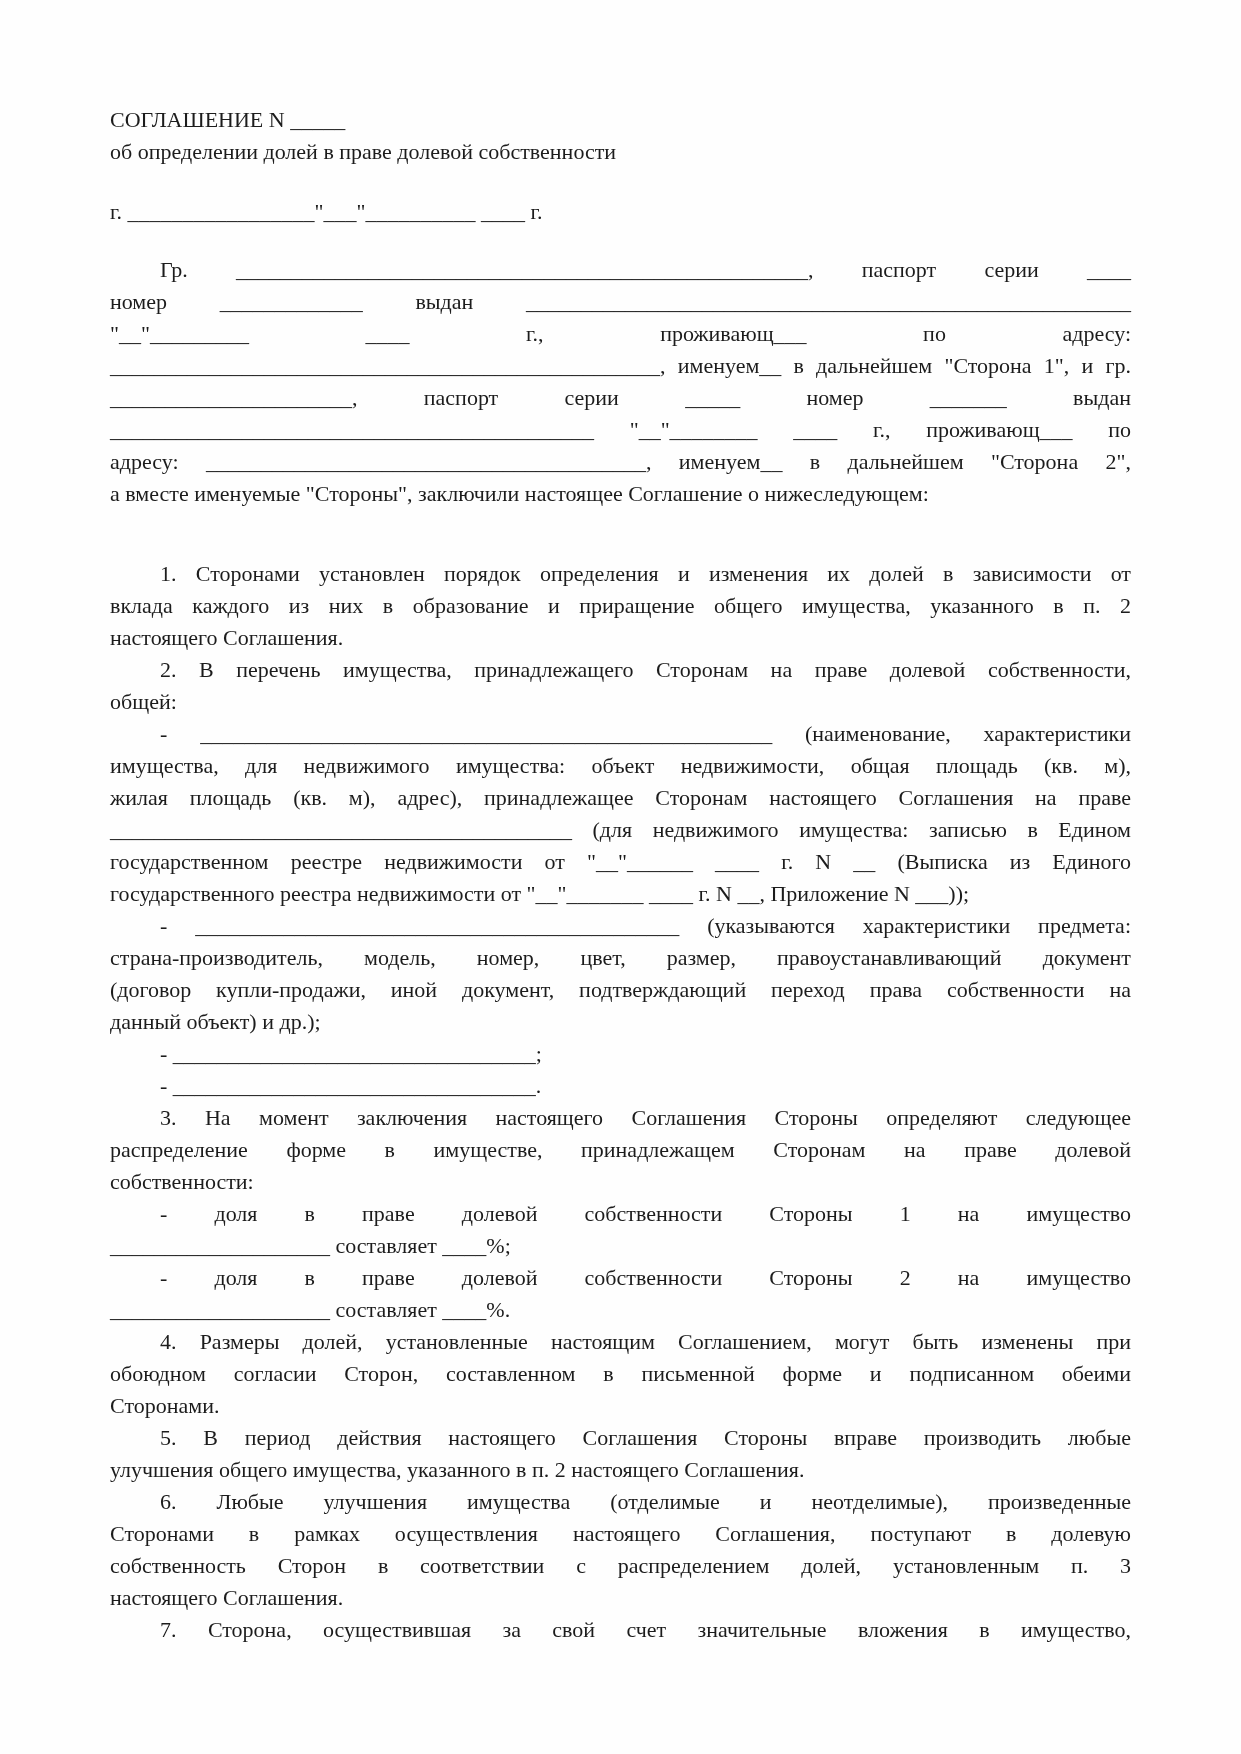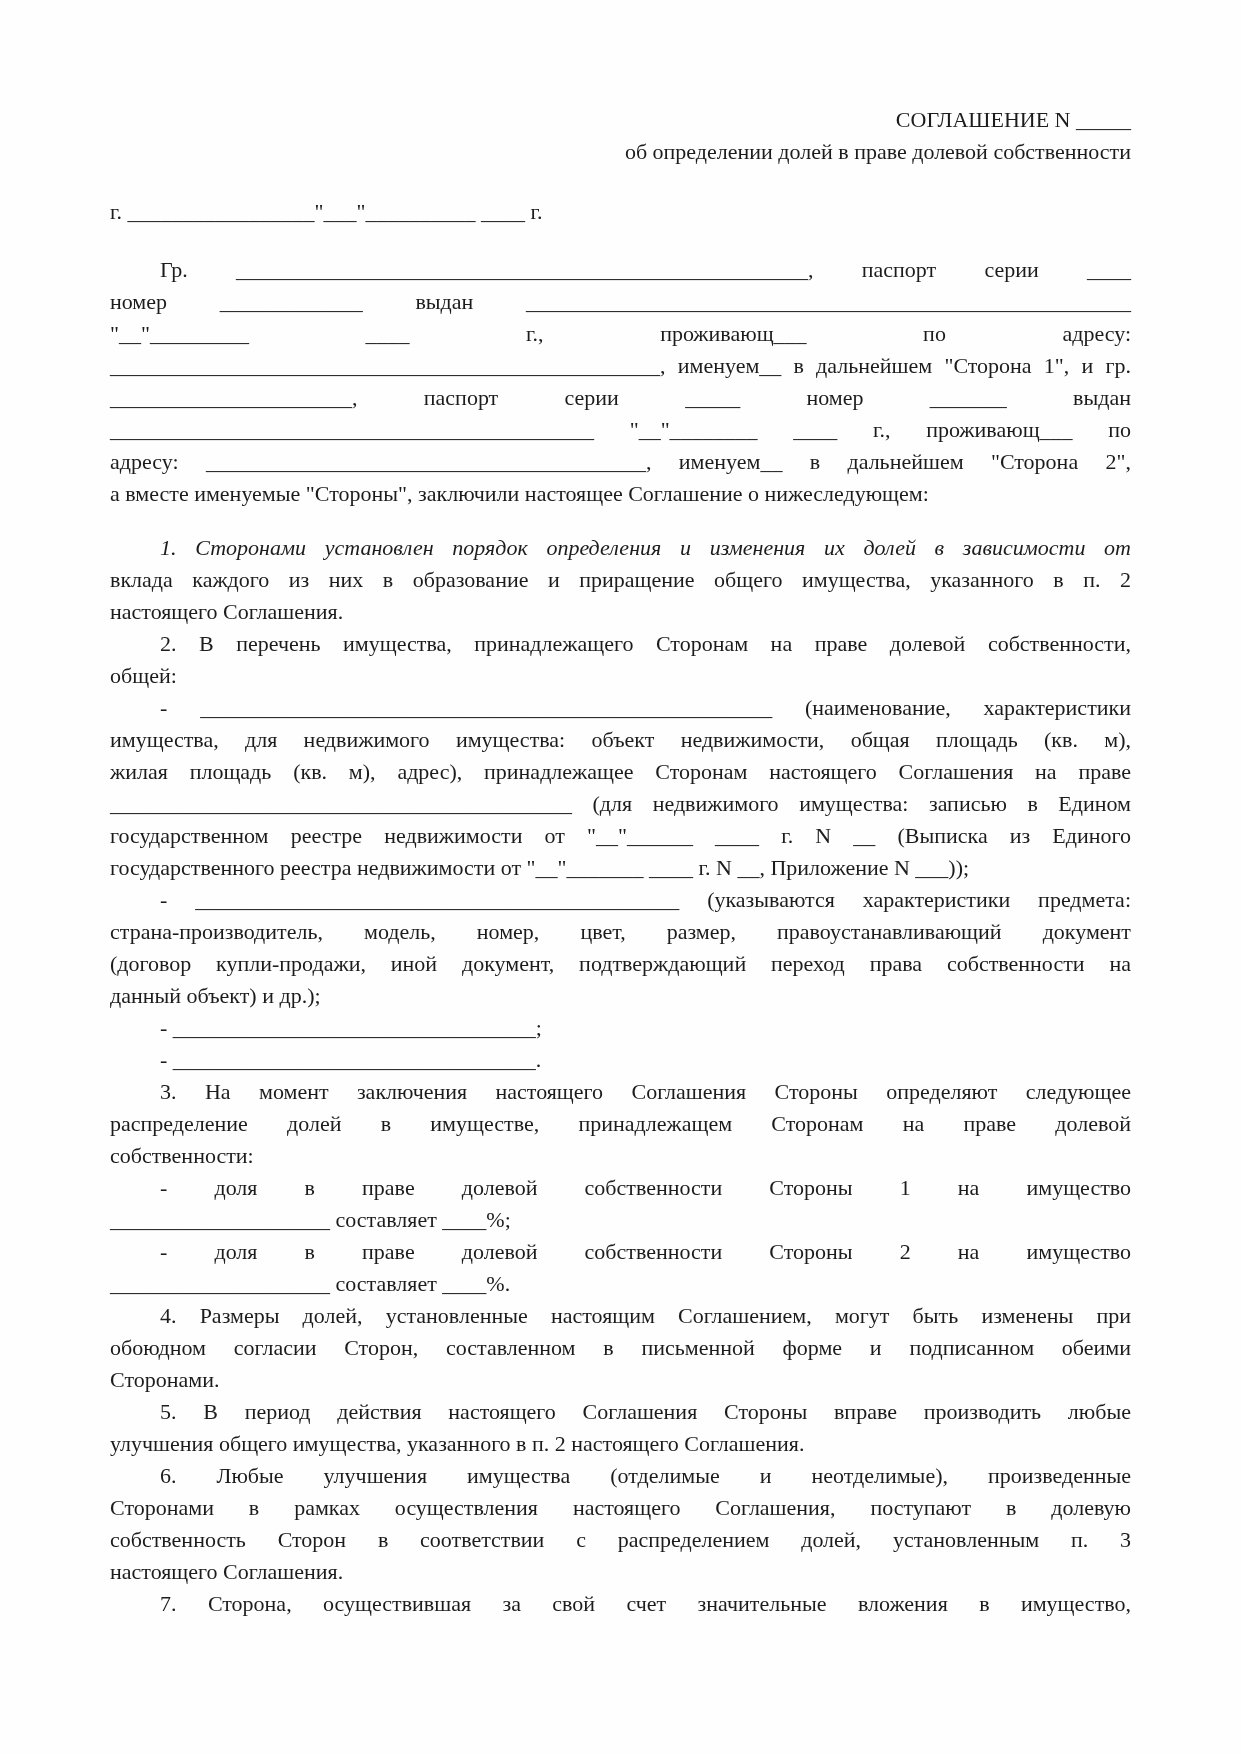--- a/index.html
+++ b/index.html
@@ -15,21 +15,21 @@
     background: #fefefe;
     box-sizing: border-box;
     padding: 104px 110px 0 110px;
     font-family: "Liberation Serif", "DejaVu Serif", serif;
     font-size: 22px;
     line-height: 32px;
     color: #1c1c1c;
     overflow: hidden;
   }
   .title-line {
-    text-align: right;
+    text-align: left;
   }
   .date-row {
     display: flex;
     justify-content: flex-start;
     margin-top: 28px;
     margin-bottom: 26px;
   }
   .body-lines {
     width: 100%;
   }
@@ -38,22 +38,21 @@
     min-height: 32px;
   }
   .line.fill {
     text-align: justify;
     text-align-last: justify;
   }
   .line.ind {
     text-indent: 50px;
   }
   .line.gap {
-    margin-top: 22px;
-    font-style: italic;
+    margin-top: 48px;
   }
 </style>
 </head>
 <body>
 
 <div class="page">
   <div class="title-line">СОГЛАШЕНИЕ N _____</div>
   <div class="title-line">об определении долей в праве долевой собственности</div>
 
   <div class="date-row">
@@ -81,21 +80,21 @@
       <div class="line fill">__________________________________________ (для недвижимого имущества: записью в Едином</div>
       <div class="line fill">государственном реестре недвижимости от "__"______ ____ г. N __ (Выписка из Единого</div>
       <div class="line">государственного реестра недвижимости от "__"_______ ____ г. N __, Приложение N ___));</div>
       <div class="line ind fill">- ____________________________________________ (указываются характеристики предмета:</div>
       <div class="line fill">страна-производитель, модель, номер, цвет, размер, правоустанавливающий документ</div>
       <div class="line fill">(договор купли-продажи, иной документ, подтверждающий переход права собственности на</div>
       <div class="line">данный объект) и др.);</div>
       <div class="line ind">- _________________________________;</div>
       <div class="line ind">- _________________________________.</div>
       <div class="line ind fill">3. На момент заключения настоящего Соглашения Стороны определяют следующее</div>
-      <div class="line fill">распределение долей в имуществе, принадлежащем Сторонам на праве долевой</div>
+      <div class="line fill">распределение форме в имуществе, принадлежащем Сторонам на праве долевой</div>
       <div class="line">собственности:</div>
       <div class="line ind fill">- доля в праве долевой собственности Стороны 1 на имущество</div>
       <div class="line">____________________ составляет ____%;</div>
       <div class="line ind fill">- доля в праве долевой собственности Стороны 2 на имущество</div>
       <div class="line">____________________ составляет ____%.</div>
       <div class="line ind fill">4. Размеры долей, установленные настоящим Соглашением, могут быть изменены при</div>
       <div class="line fill">обоюдном согласии Сторон, составленном в письменной форме и подписанном обеими</div>
       <div class="line">Сторонами.</div>
       <div class="line ind fill">5. В период действия настоящего Соглашения Стороны вправе производить любые</div>
       <div class="line">улучшения общего имущества, указанного в п. 2 настоящего Соглашения.</div>

